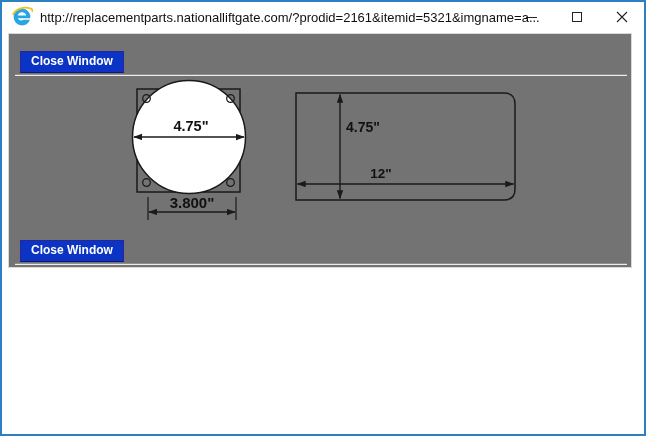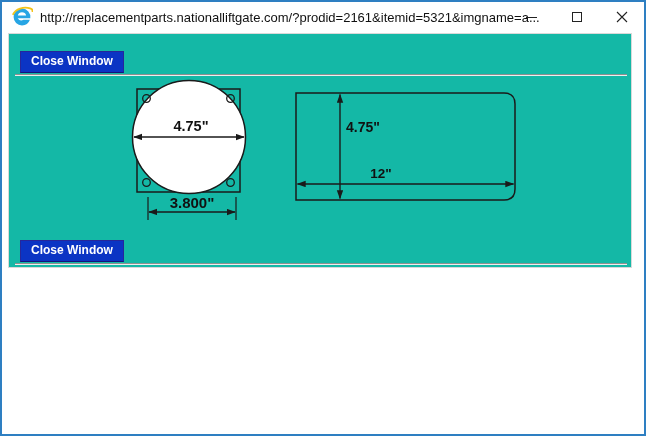--- a/index.html
+++ b/index.html
@@ -16,21 +16,21 @@
   .title-text { margin-left:7px; font-size:13px; color:#101010; white-space:nowrap;
                 overflow:hidden; }
   .controls { position:absolute; right:0; top:0; height:30px; display:flex; }
   .ctrl { width:45px; height:30px; display:flex; align-items:center; justify-content:center;
           cursor:default; }
   .glyph-min { width:11px; height:1px; background:#222; }
   .glyph-max { width:10px; height:10px; border:1px solid #222; background:transparent; }
 
   
   .frame { position:absolute; left:6px; top:31px; width:624px; height:235px;
-           border:1px solid #d9d9d9; background:#14b8a6; }
+           border:1px solid #d9d9d9; background:#737373; }
 
   .btn-close-window { position:absolute; left:11px; background:#0b34c4; color:#ffffff;
            font-weight:bold; font-size:12px; font-family:"Liberation Sans", sans-serif;
            border:1px solid #26269a; border-bottom-color:#141478; padding:3px 10px 4px;
            line-height:13px; cursor:pointer; }
   .btn-top { top:17px; }
   .btn-bottom { top:206px; }
 
   .divider { position:absolute; left:6px; width:612px; height:1px; background:#8f8f8f;
              box-shadow:0 1px 0 #ededed; }

